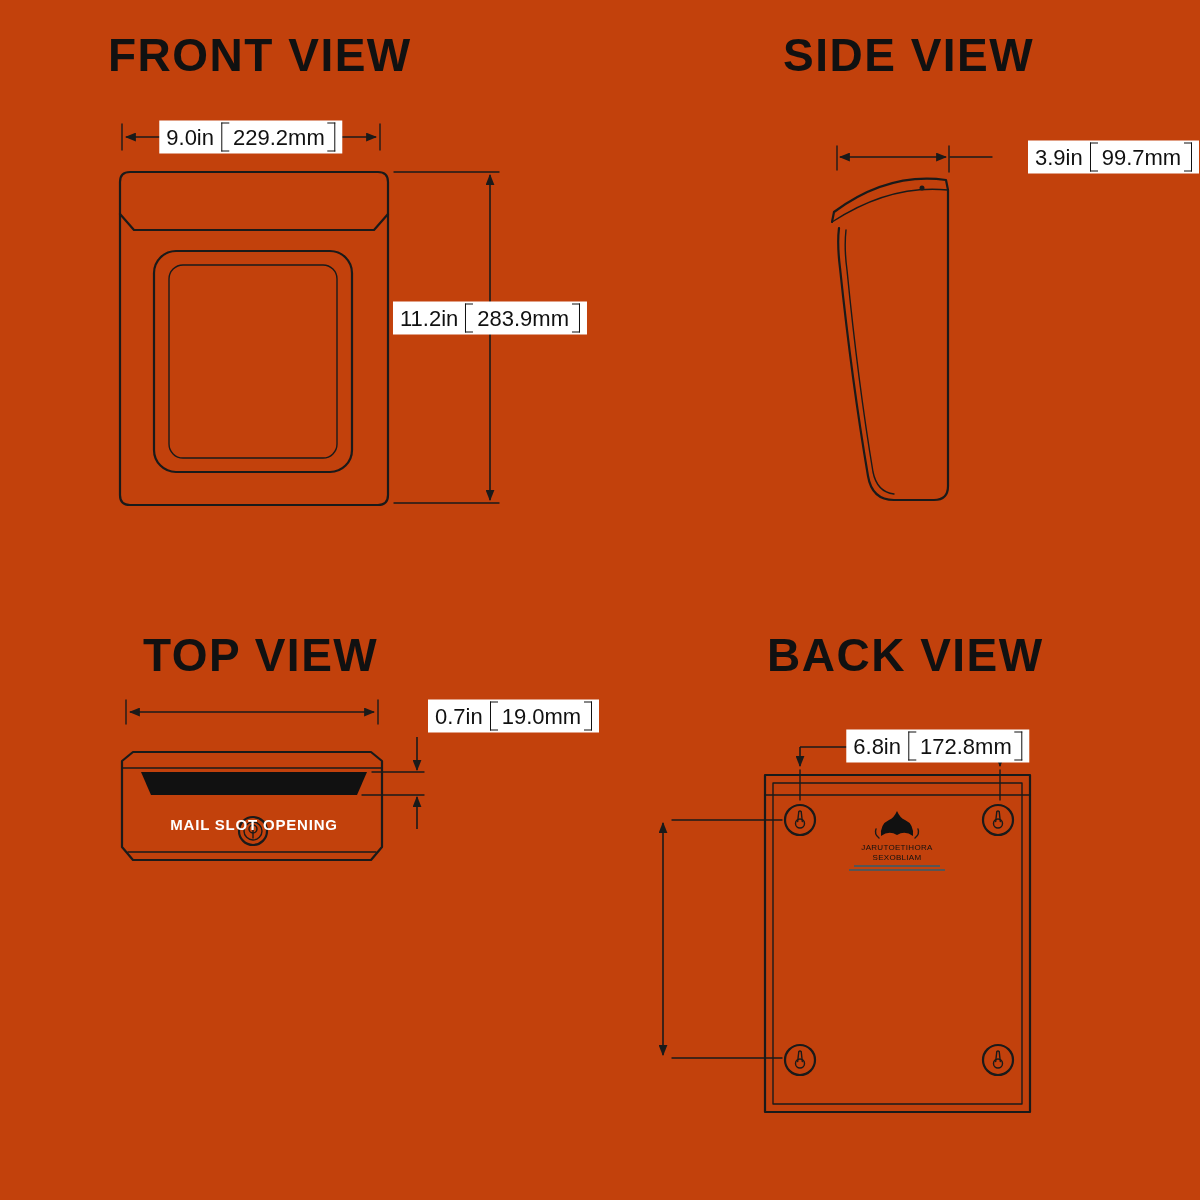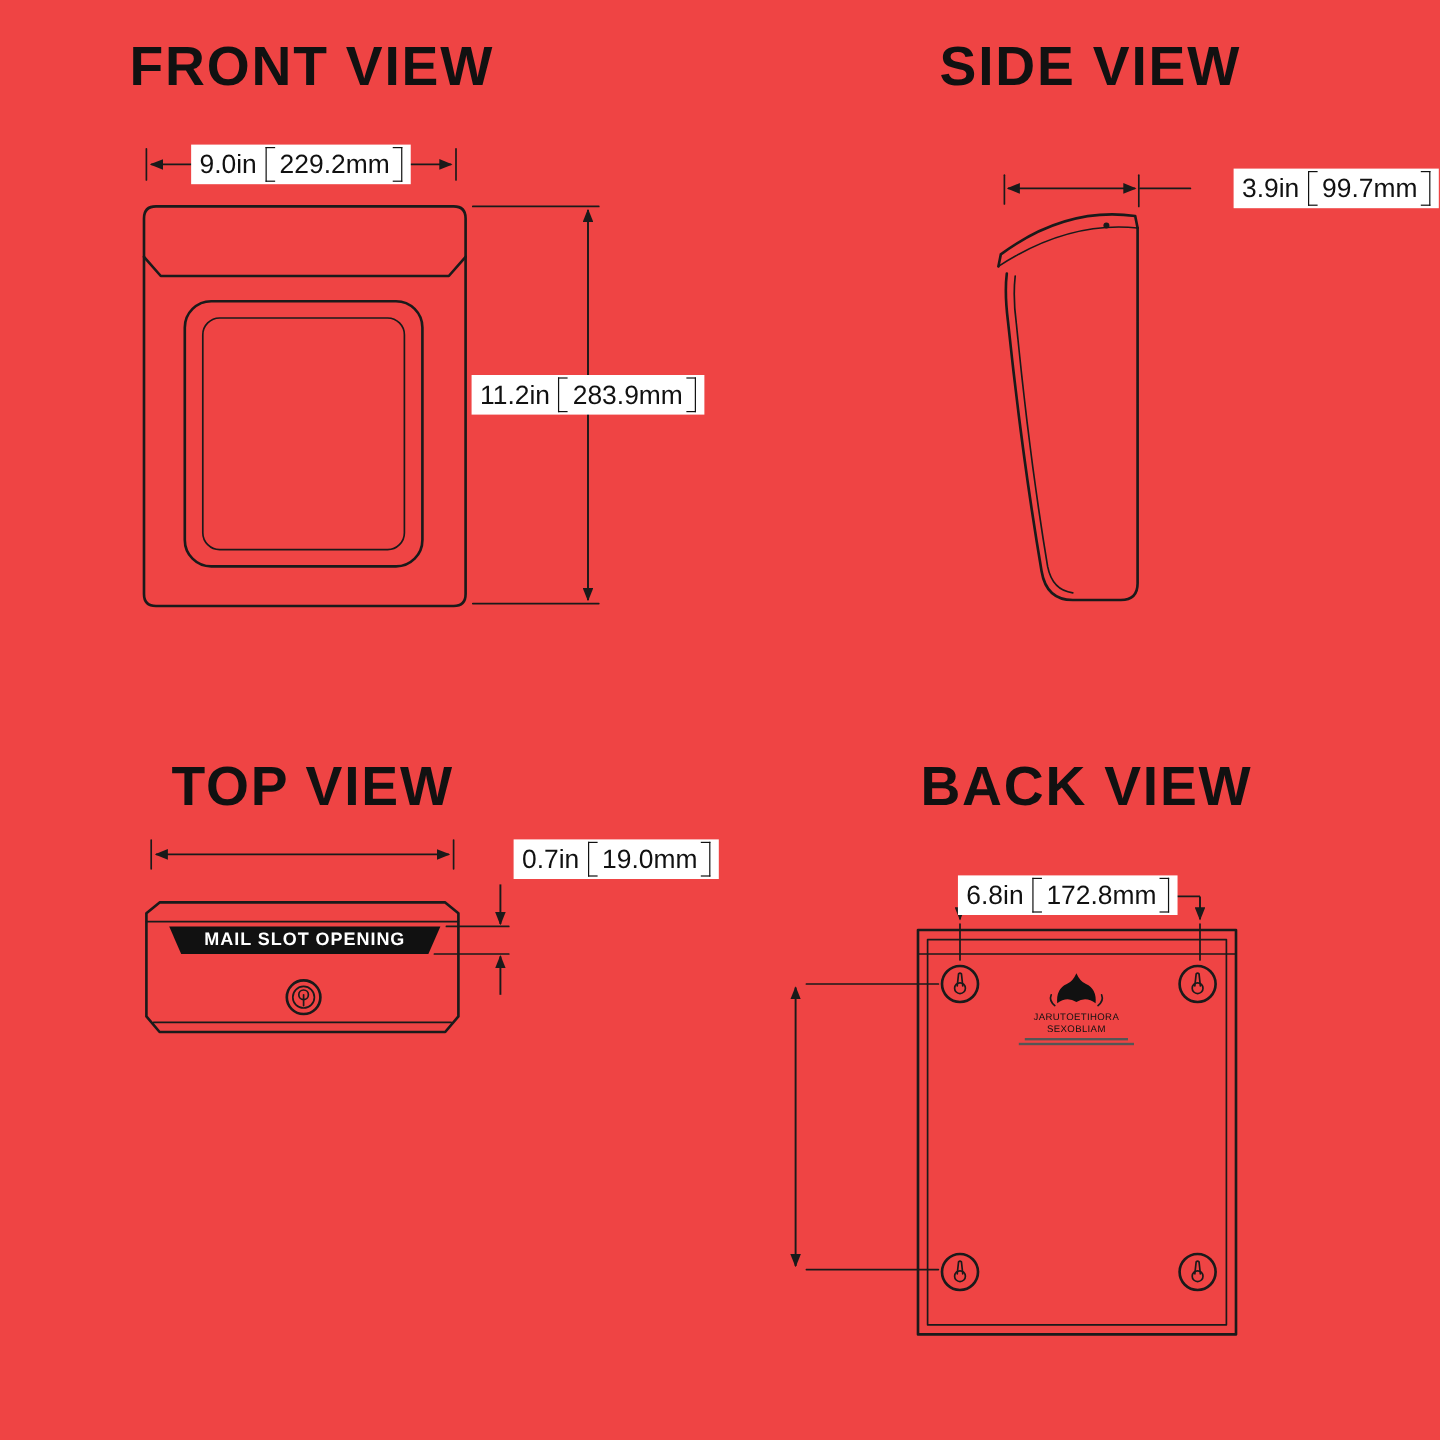--- a/index.html
+++ b/index.html
@@ -1,16 +1,16 @@
 <!DOCTYPE html>
 <html><head>
 <meta charset="utf-8">
 <style>
   html,body{margin:0;padding:0;background:#fff}
-  .stage{position:relative;width:1200px;height:1200px;background:#ef4444;
+  .stage{position:relative;width:1200px;height:1200px;background:#c2410c;
          font-family:"Liberation Sans",sans-serif;color:#111;overflow:hidden}
   .stage > svg{position:absolute;left:0;top:0}
   .s2{stroke:#1a1a1a;stroke-width:2.2;fill:none;stroke-linejoin:round;stroke-linecap:round}
   .s1{stroke:#1a1a1a;stroke-width:1.4;fill:none;stroke-linejoin:round;stroke-linecap:round}
   .dml{stroke:#1a1a1a;stroke-width:1.6;fill:none}
   .title{position:absolute;font-size:46px;font-weight:700;letter-spacing:1.5px;white-space:nowrap;color:#111}
   .dim{position:absolute;display:flex;align-items:center;background:#fff;padding:2px 7px;
        font-size:22px;font-weight:500;white-space:nowrap;transform:translate(-50%,-50%);color:#111}
   .dim.anchor-left{transform:translateY(-50%)}
   .brk{display:inline-block;width:7px;height:27px;margin-left:7px}
@@ -129,21 +129,21 @@
   <div class="title" style="left:143px;top:628px">TOP VIEW</div>
   <div class="title" style="left:767px;top:628px">BACK VIEW</div>
 
   <div class="dim" style="left:251px;top:137px">
     <span>9.0in</span>
     <span class="brk l"></span>
     <span class="mmv">229.2mm</span>
     <span class="brk r"></span>
   </div>
 
-  <div class="dim" style="left:490px;top:329px">
+  <div class="dim" style="left:490px;top:318px">
     <span>11.2in</span>
     <span class="brk l"></span>
     <span class="mmv">283.9mm</span>
     <span class="brk r"></span>
   </div>
 
   <div class="dim anchor-left" style="left:1028px;top:157px">
     <span>3.9in</span>
     <span class="brk l"></span>
     <span class="mmv">99.7mm</span>
@@ -151,29 +151,29 @@
   </div>
 
 
   <div class="dim anchor-left" style="left:428px;top:716px">
     <span>0.7in</span>
     <span class="brk l"></span>
     <span class="mmv">19.0mm</span>
     <span class="brk r"></span>
   </div>
 
-  <div class="dim" style="left:890px;top:746px">
+  <div class="dim" style="left:938px;top:746px">
     <span>6.8in</span>
     <span class="brk l"></span>
     <span class="mmv">172.8mm</span>
     <span class="brk r"></span>
   </div>
 
 
-  <div class="slot-label" style="left:254px;top:783px">MAIL SLOT OPENING</div>
+  <div class="slot-label" style="left:254px;top:824px">MAIL SLOT OPENING</div>
 
   <div class="logo-text" style="left:897px;top:843px">
     <div>JARUTOETIHORA</div>
     <div>SEXOBLIAM</div>
     <div class="microbar" style="width:86px"></div>
     <div class="microbar" style="width:96px"></div>
   </div>
 
 </div>
 

